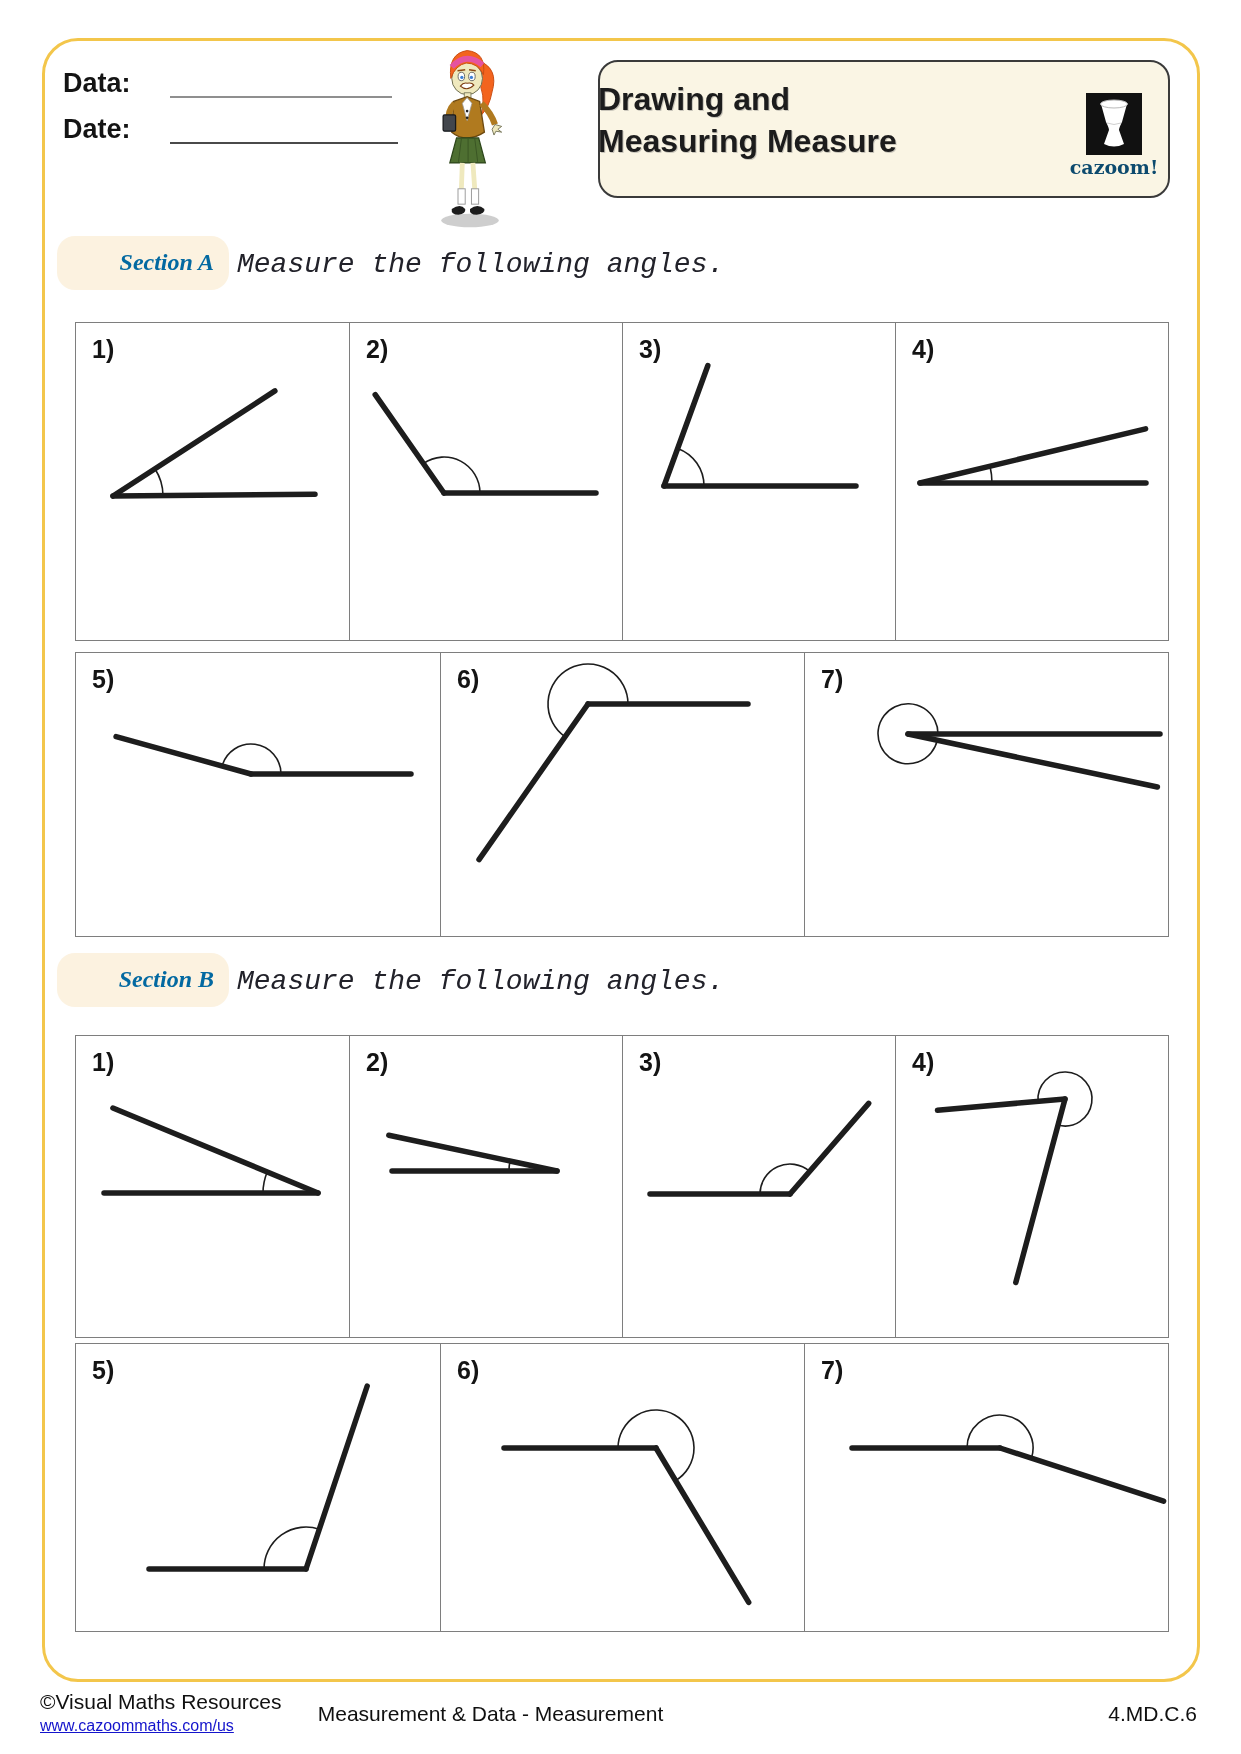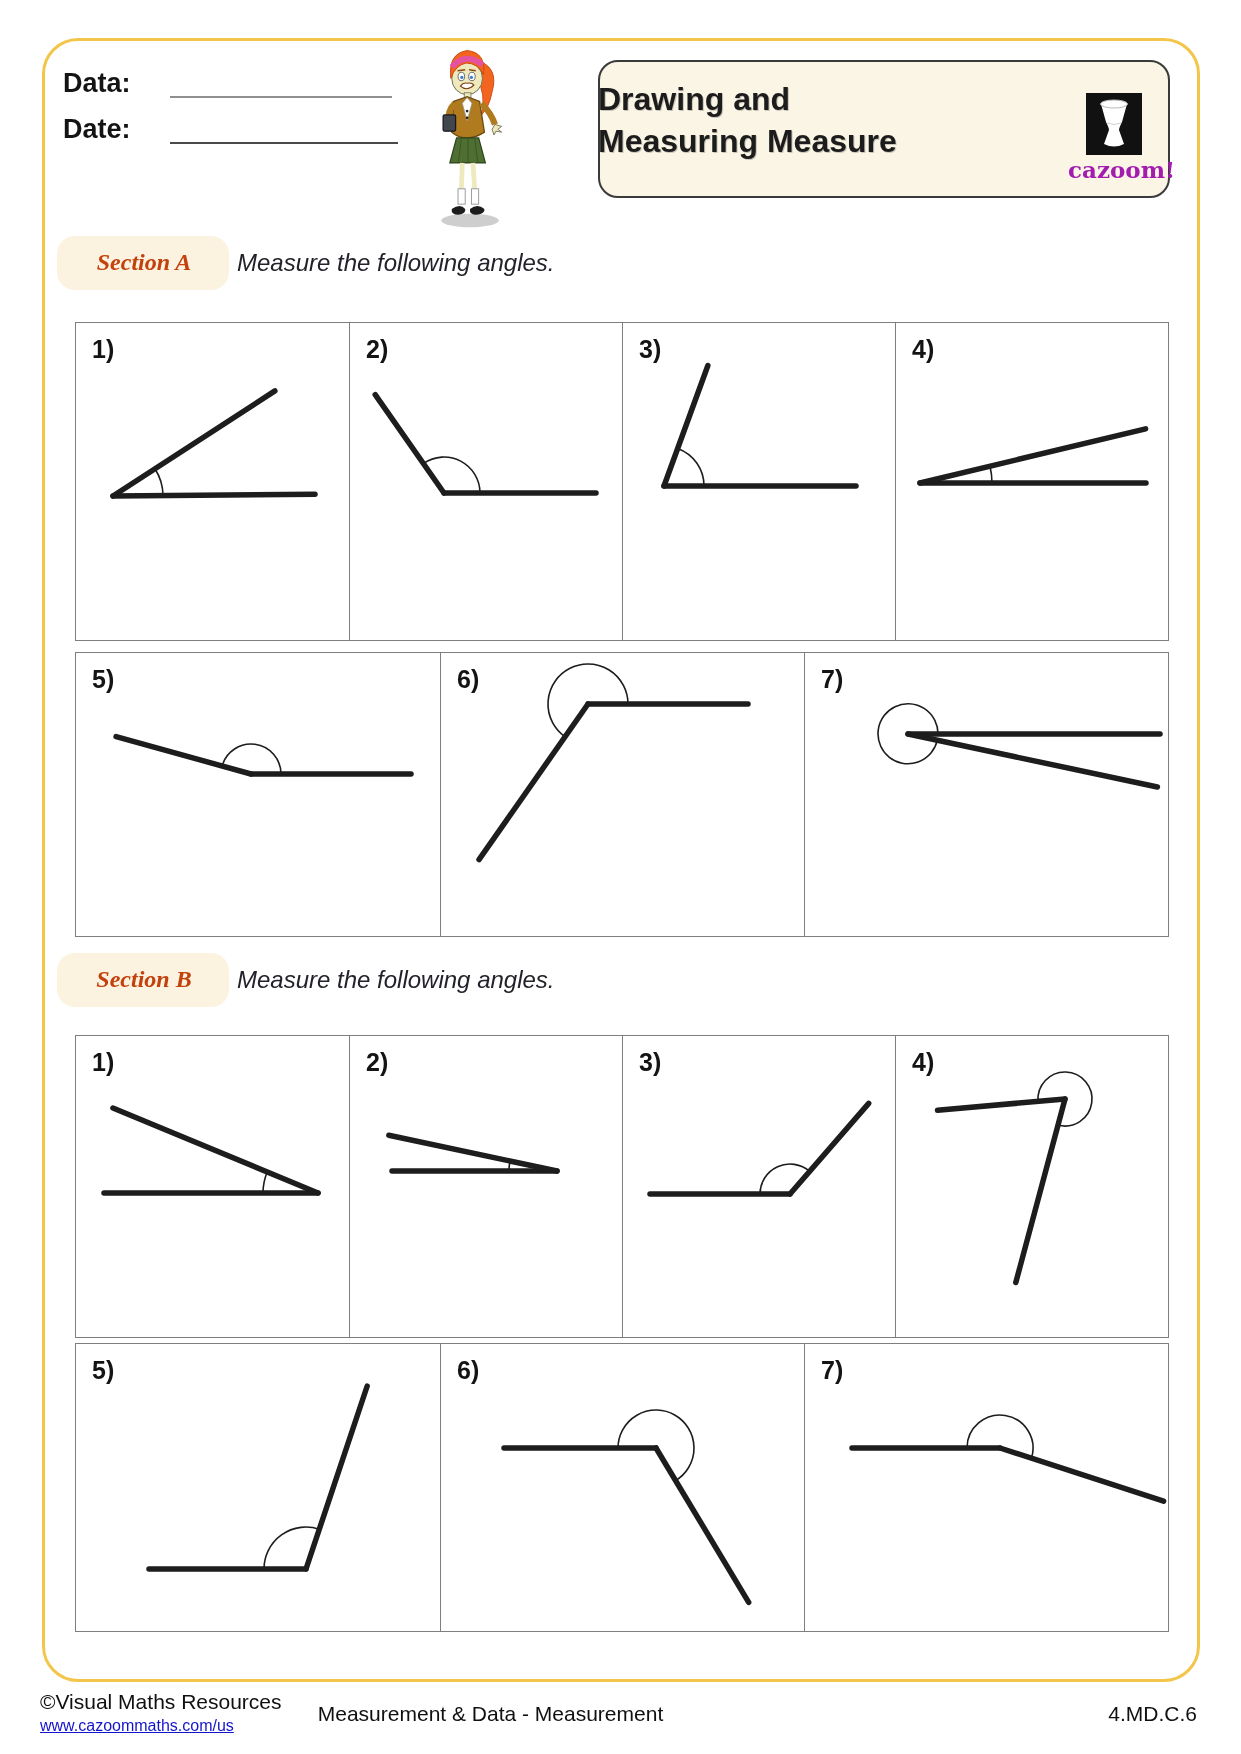--- a/index.html
+++ b/index.html
@@ -22,31 +22,31 @@
   .girl{position:absolute;left:422px;top:40px;width:96px;height:192px;}
 
   
   .title-box{position:absolute;left:598px;top:60px;width:572px;height:138px;background:#FAF5E4;
              border:2.6px solid #3a3a3a;border-radius:20px;box-sizing:border-box;}
   .title-text{position:absolute;left:598px;top:78px;width:470px;text-align:left;
               font-weight:bold;font-size:32px;line-height:42px;color:#1c1c1c;
               text-shadow:1px 1px 0 rgba(110,110,110,.35);}
   .logo{position:absolute;left:1086px;top:93px;width:56px;height:62px;}
   .logo-caption{position:absolute;left:1068px;top:156px;width:92px;text-align:center;
-                font-family:"DejaVu Serif",serif;font-weight:bold;font-size:23px;color:#a21caf;}
+                font-family:"DejaVu Serif",serif;font-weight:bold;font-size:19px;color:#0c4a6e;}
 
   
   .pill{position:absolute;left:57px;width:172px;height:54px;background:#FCF2E0;border-radius:18px;}
   .pill-a{top:236px;} .pill-b{top:953px;}
-  .section-label{position:absolute;left:74px;width:140px;text-align:center;
+  .section-label{position:absolute;left:74px;width:140px;text-align:right;
                  font-family:"Liberation Serif",serif;font-style:italic;font-weight:bold;
-                 font-size:24px;color:#c2410c;}
+                 font-size:24px;color:#0369a1;}
   .section-label-a{top:249px;} .section-label-b{top:966px;}
-  .instruction{position:absolute;left:237px;font-family:Liberation Sans, sans-serif;font-style:italic;
-               font-size:24px;color:#22222a;}
+  .instruction{position:absolute;left:237px;font-family:Liberation Mono, monospace;font-style:italic;
+               font-size:28px;color:#22222a;}
   .instruction-a{top:249px;} .instruction-b{top:966px;}
 
   
   .grid-row{position:absolute;display:flex;border:1.8px solid #7e7e7e;background:#fff;box-sizing:content-box;}
   .cell{position:relative;border-left:1.8px solid #7e7e7e;box-sizing:border-box;}
   .cell:first-child{border-left:none;}
   .cell-label{position:absolute;top:12px;left:16px;font-weight:bold;font-size:25px;color:#141414;}
   .cell svg{position:absolute;left:0;top:0;}
 
   

